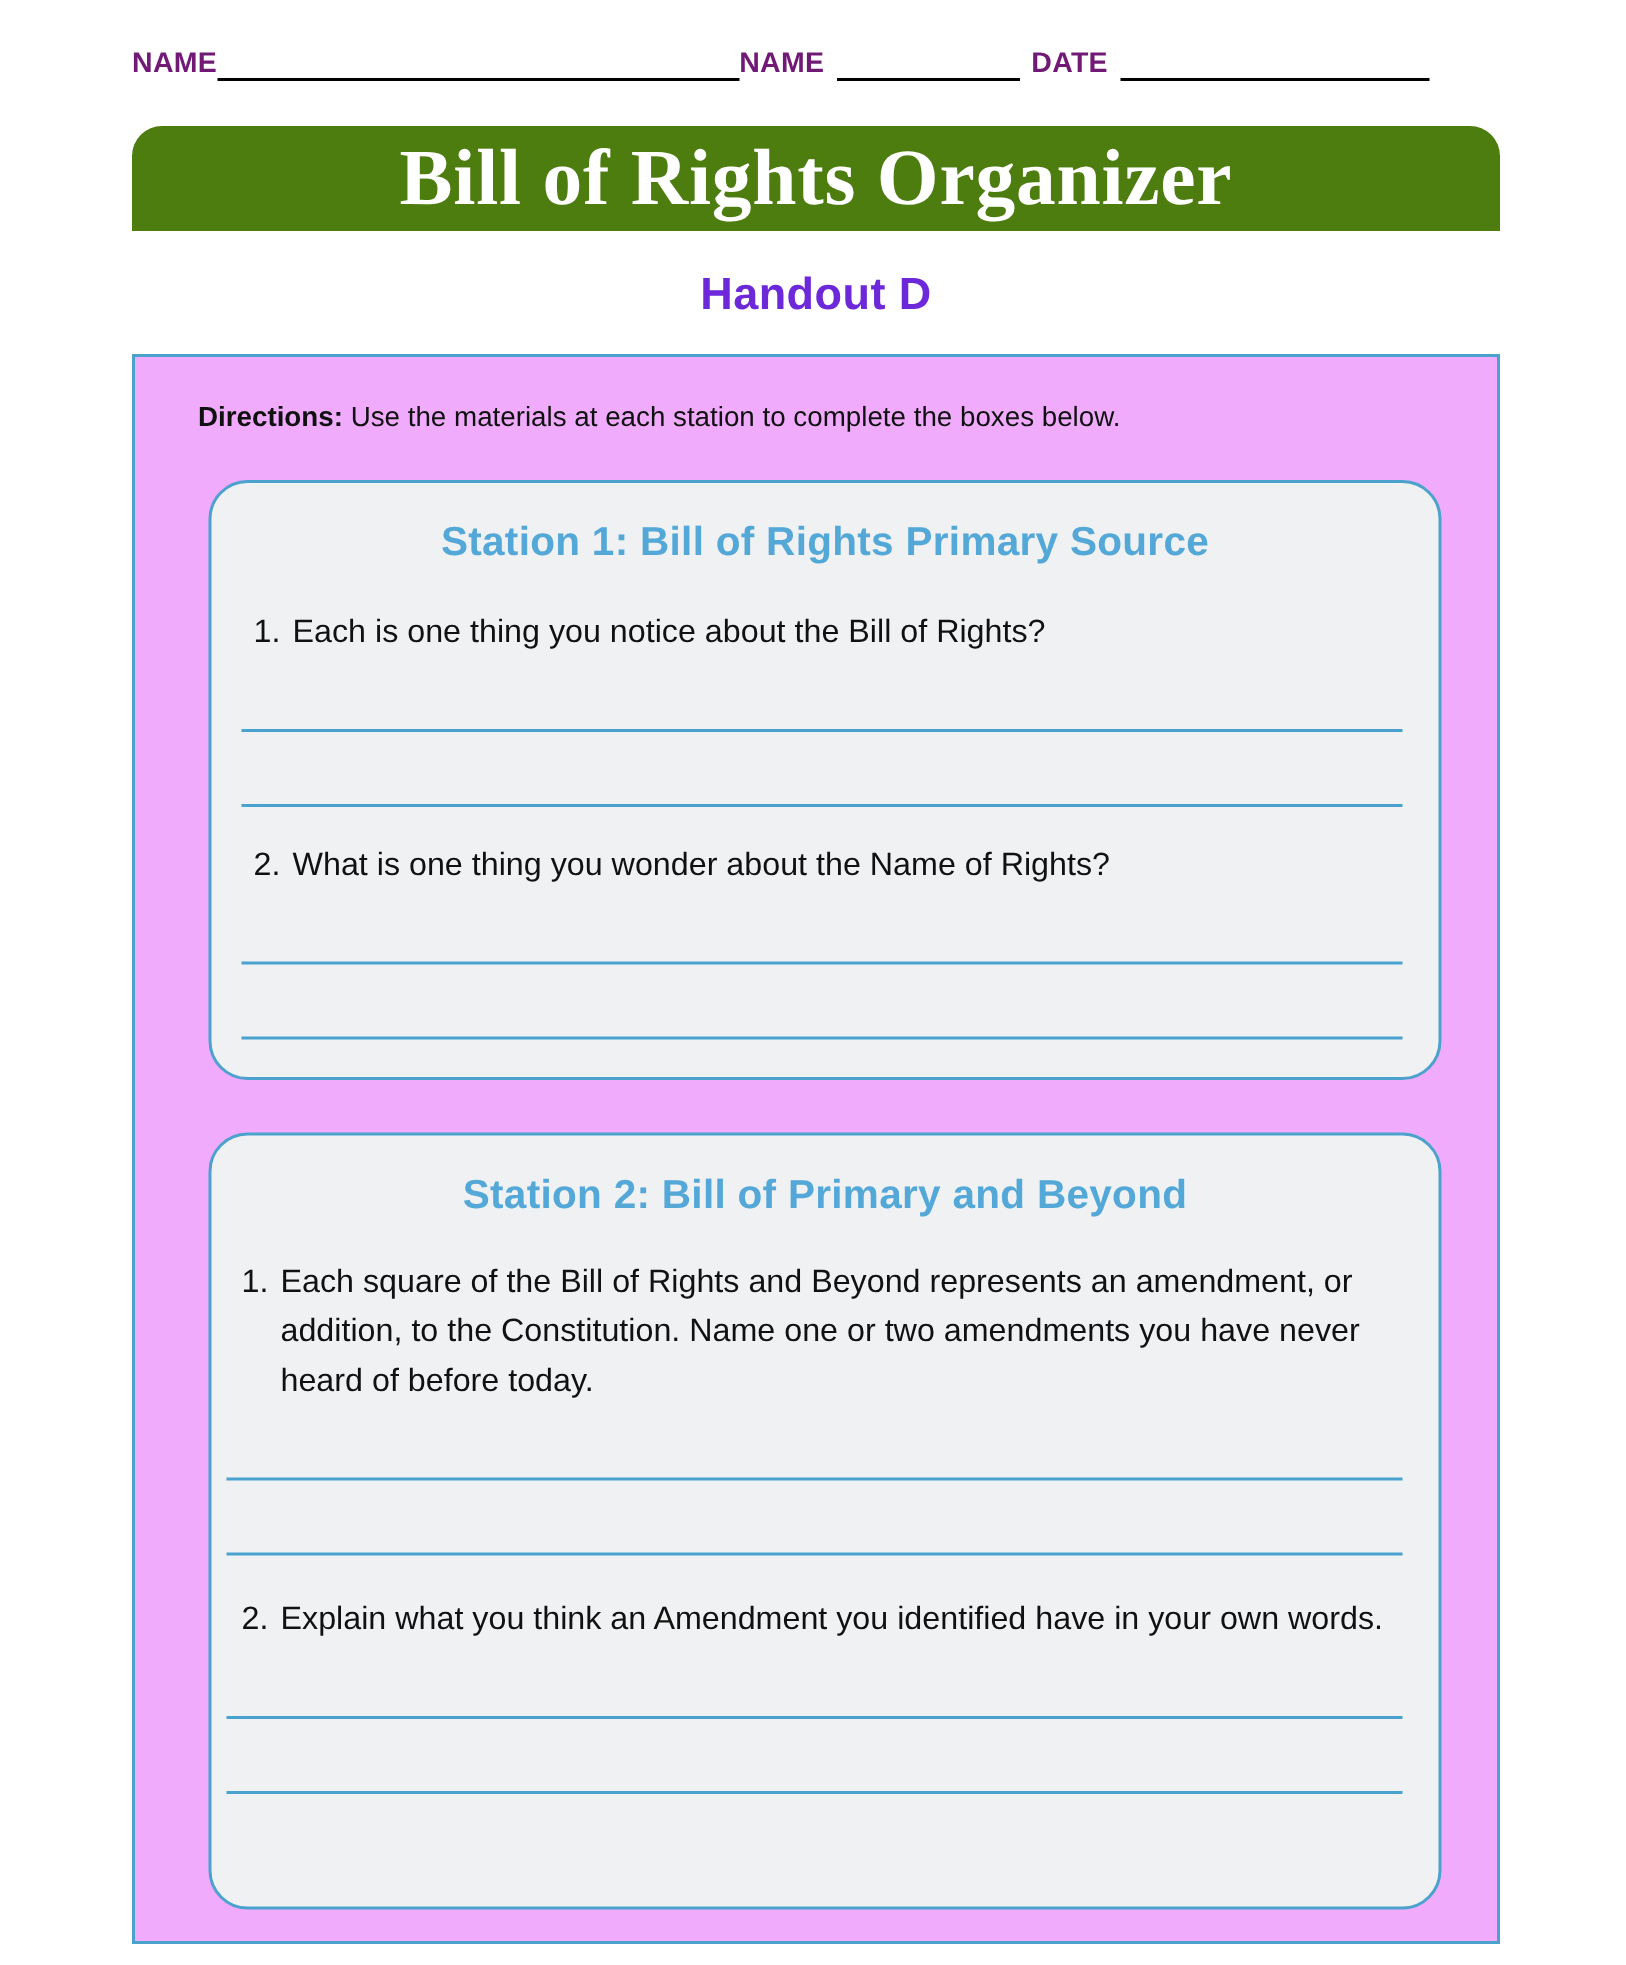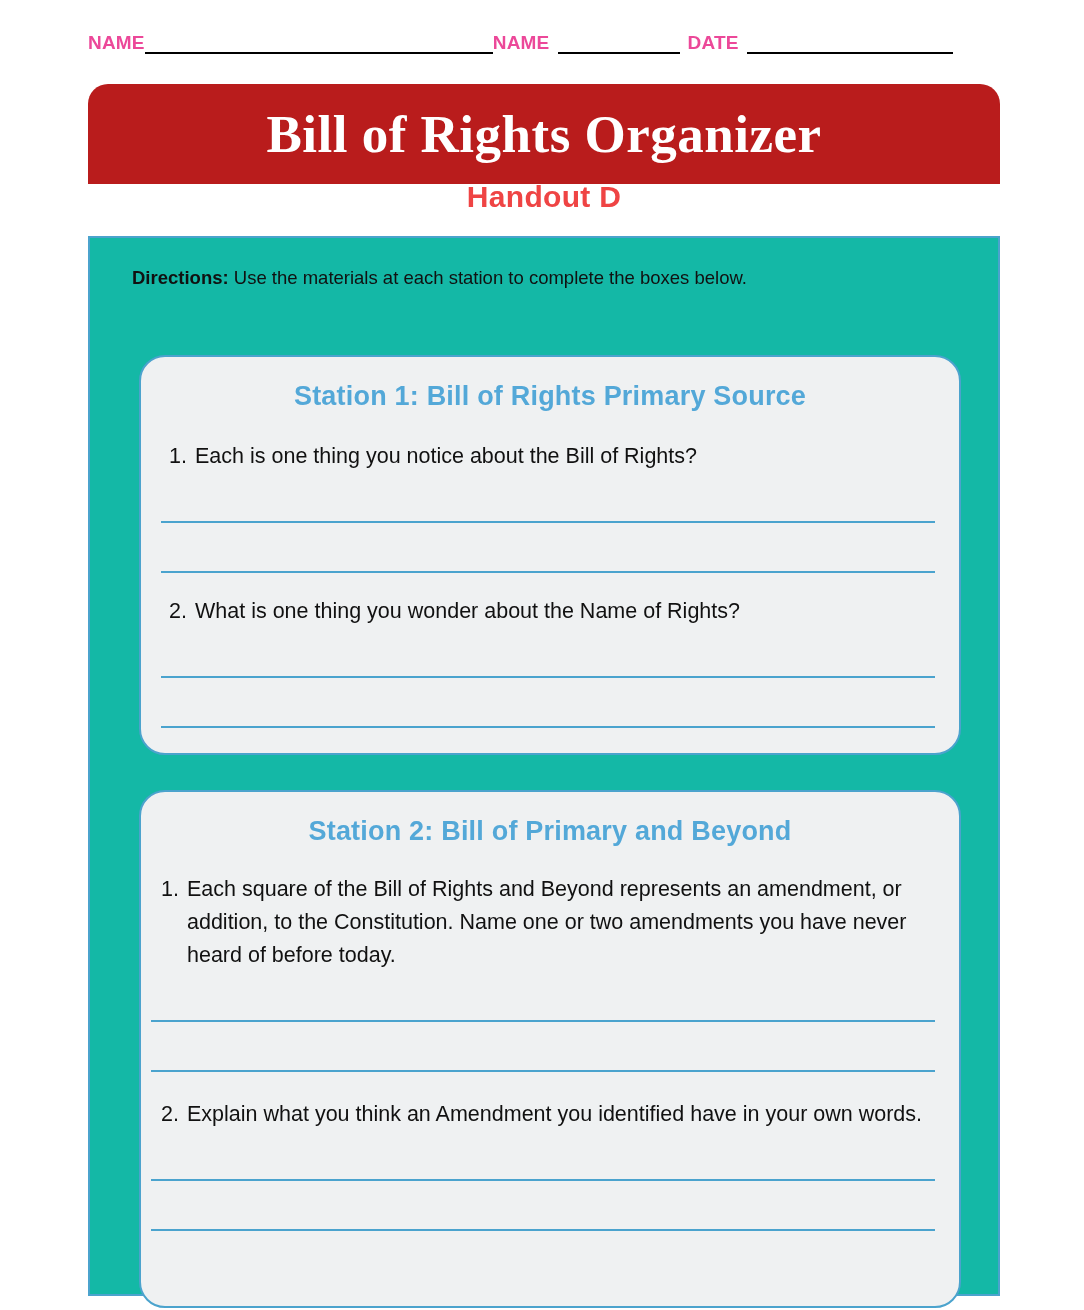--- a/index.html
+++ b/index.html
@@ -20,21 +20,21 @@
   .name-row {
     position: absolute;
     left: 88px;
     top: 32px;
     width: 920px;
     display: flex;
     align-items: flex-end;
     font-size: 19px;
     font-weight: 700;
     letter-spacing: 0.2px;
-    color: #ec4899;
+    color: #701a75;
   }
   .nr-label {
     white-space: nowrap;
     line-height: 22px;
   }
   .nr-rule {
     flex: 0 0 auto;
     border-bottom: 2px solid #000;
     height: 19px;
   }
@@ -42,22 +42,22 @@
   .rule-date  { width: 122px; margin-left: 8px; }
   .rule-class { width: 206px; margin-left: 8px; }
   .sp { width: 8px; flex: 0 0 auto; }
 
   
   .banner {
     position: absolute;
     left: 88px;
     top: 84px;
     width: 912px;
-    height: 100px;
-    background: #b91c1c;
+    height: 70px;
+    background: #4d7c0f;
     border-radius: 20px 20px 0 0;
     display: flex;
     align-items: center;
     justify-content: center;
   }
   .banner-title {
     font-family: "Liberation Serif", serif;
     font-size: 53px;
     font-weight: 700;
     color: #ffffff;
@@ -67,33 +67,33 @@
 
   
   .subtitle {
     position: absolute;
     left: 88px;
     top: 180px;
     width: 912px;
     text-align: center;
     font-size: 30px;
     font-weight: 700;
-    color: #ef4444;
+    color: #6d28d9;
     letter-spacing: 0.3px;
   }
 
   
   .sheet {
     position: absolute;
     left: 88px;
     top: 236px;
     width: 912px;
     height: 1060px;
     border: 2px solid #4BA3CD;
-    background: #14b8a6;
+    background: #f0abfc;
     box-sizing: border-box;
   }
 
   .directions {
     position: absolute;
     left: 42px;
     top: 28px;
     font-size: 18.5px;
     line-height: 24px;
     color: #111;
@@ -102,21 +102,20 @@
 
   
   .station {
     position: absolute;
     left: 49px;
     width: 822px;
     background: #EFF1F2;
     border: 2px solid #4BA3CD;
     border-radius: 26px;
     box-sizing: border-box;
-    margin-top: 35px;
   }
   #station-1 { top: 82px;  height: 400px; }
   #station-2 { top: 517px; height: 518px; }
 
   .station-title {
     text-align: center;
     font-size: 27px;
     font-weight: 700;
     color: #53A8D8;
     letter-spacing: 0.2px;

